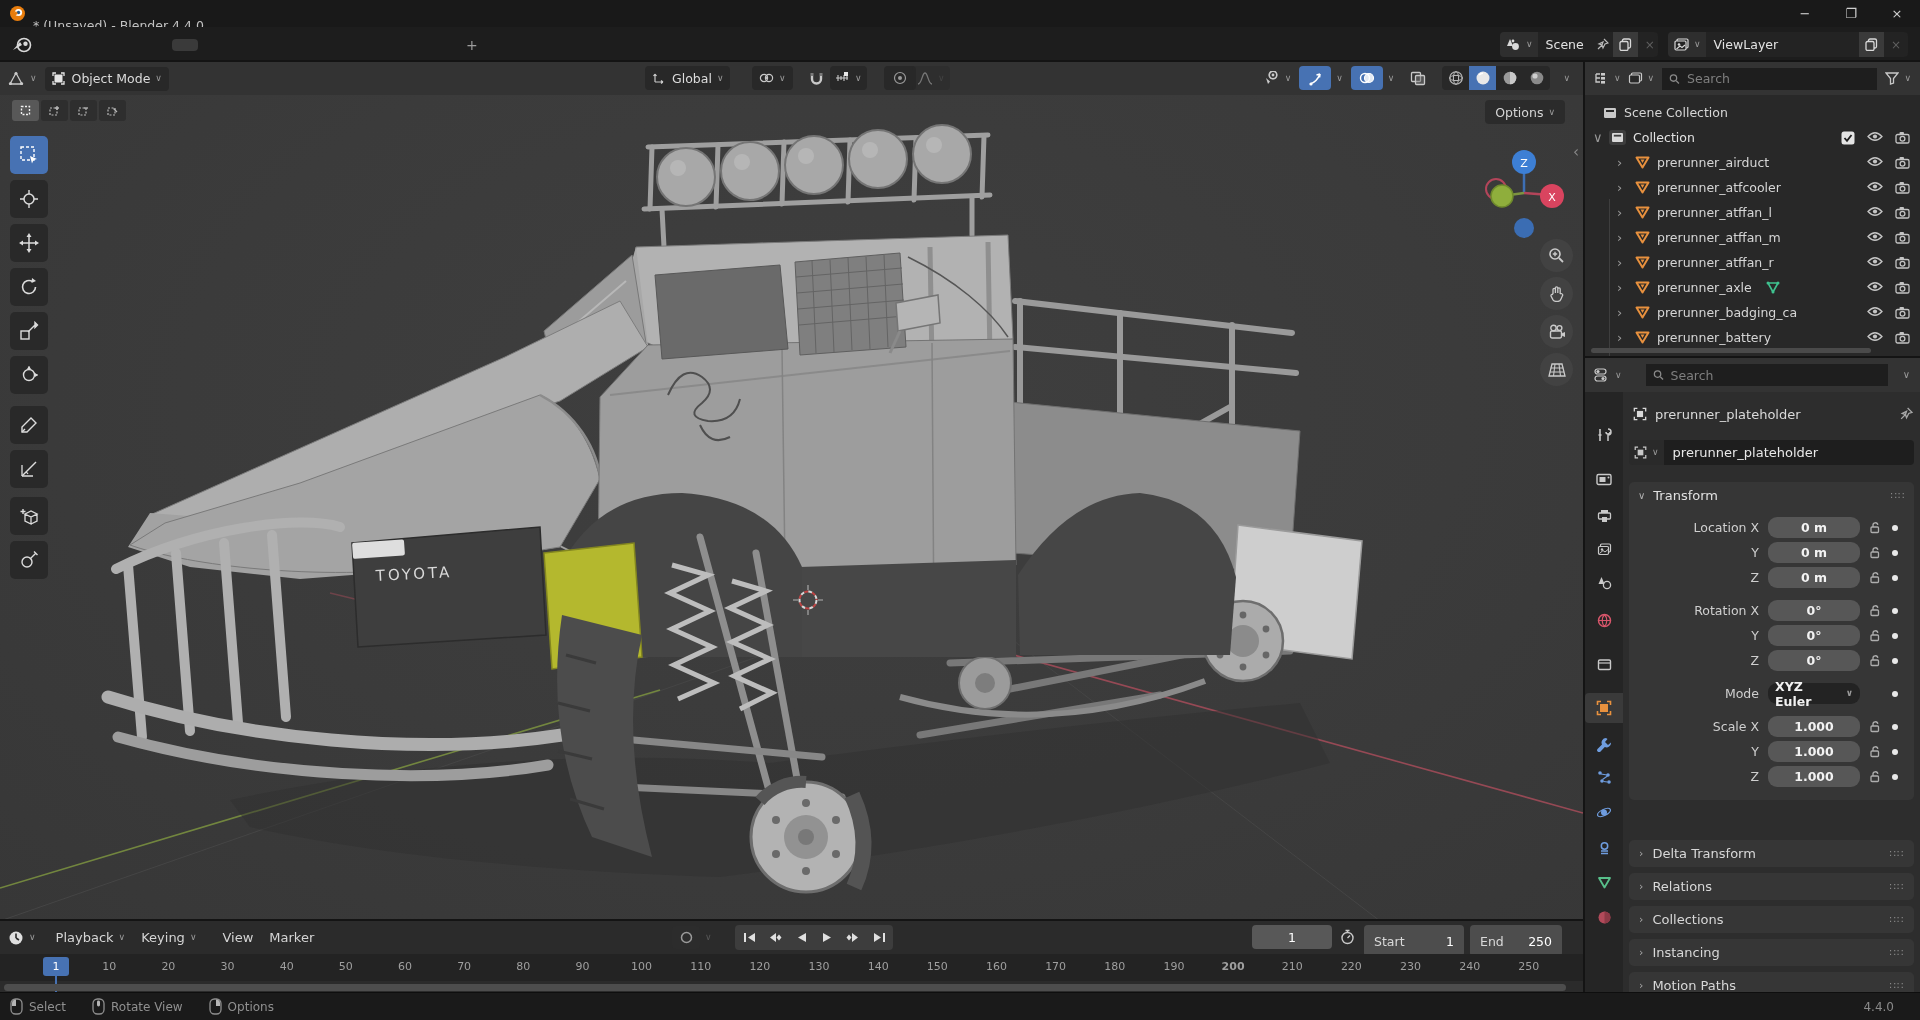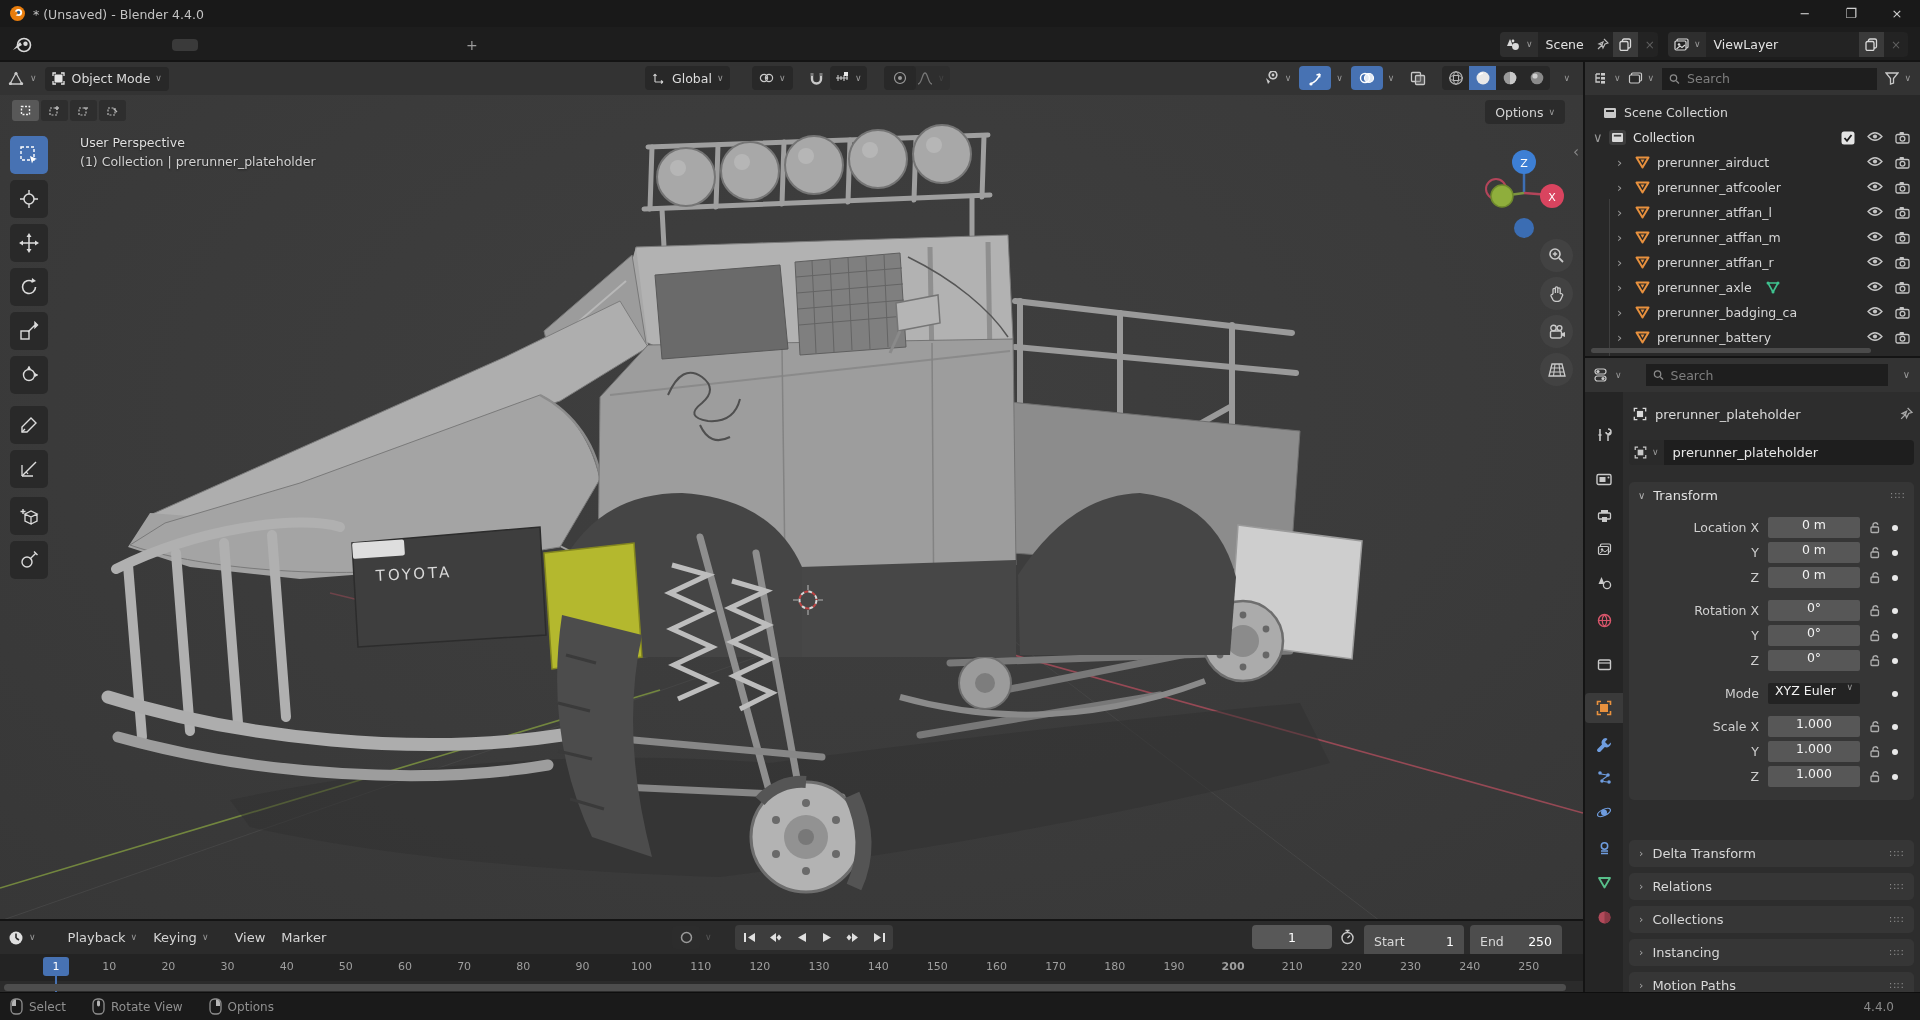--- a/index.html
+++ b/index.html
@@ -79,21 +79,21 @@
   #name-icbox{height:25px;background:#2a2a2a;border-radius:4px 0 0 4px;display:flex;align-items:center;padding:0 5px;}
   #name-field{flex:1;height:25px;background:#1e1e1e;border-radius:0 4px 4px 0;display:flex;align-items:center;padding:0 9px;color:#e8e8e8;font-size:13px;}
   #transform-panel{left:6px;top:90px;width:285px;height:318px;background:#363636;border-radius:5px;}
   .panel-head{display:flex;align-items:center;height:27px;padding:0 9px;color:#e0e0e0;font-size:13px;}
   .panel-head .pchev{color:#b0b0b0;font-size:10px;margin-right:8px;}
   .dots{margin-left:auto;color:#8d8d8d;font-size:10px;letter-spacing:1px;}
   #trows{padding:4px 8px 0 0;}
   .trow{display:flex;align-items:center;height:21px;margin:4px 0;}
   .trow.gap{margin-top:12px;}
   .tlabel{width:130px;text-align:right;padding-right:9px;color:#cfcfcf;font-size:12.5px;}
-  .tfield{width:92px;height:21px;background:#575757;border-radius:2px;display:flex;align-items:flex-start;justify-content:center;color:#f2f2f2;font-size:12.5px;}
+  .tfield{width:92px;height:21px;background:#575757;border-radius:9px;display:flex;align-items:center;justify-content:center;color:#f2f2f2;font-size:12.5px;font-weight:bold;}
   .trow.dropdown .tfield{background:#232323;justify-content:space-between;padding:0 7px;width:78px;}
   .tlock{margin-left:9px;visibility:visible;}
   .trow.dropdown .tlock{visibility:hidden;}
   .kdot{width:6px;height:6px;border-radius:50%;background:#e8e8e8;margin-left:10px;}
   .cpanel{position:absolute;left:6px;width:285px;height:27px;background:#363636;border-radius:5px;display:flex;align-items:center;padding:0 10px;box-sizing:border-box;color:#d8d8d8;font-size:13px;}
   .cpanel .pchev{color:#a8a8a8;font-size:11px;margin-right:9px;}
 
   
   #timeline{left:0;top:921px;width:1583px;height:71px;background:#2b2b2b;overflow:hidden;}
   #tl-header{left:0;top:0;width:1583px;height:33px;}
@@ -121,21 +121,21 @@
 
   <div id="titlebar" class="abs fx">
     <span class="abs" style="left:9px;top:5px;">
       <svg width="17" height="17" viewBox="0 0 17 17">
           <circle cx="8.5" cy="8.5" r="7.5" fill="#e87d0d"></circle>
           <circle cx="9.5" cy="7.5" r="3.6" fill="#fff"></circle>
           <circle cx="9.5" cy="7.5" r="1.7" fill="#265787"></circle>
           <path d="M2 12 L7 6 L9 9 Z" fill="#e87d0d"></path>
         </svg>
     </span>
-    <span id="title-text" class="abs" style="left:24px;top:7px;">* (Unsaved) - Blender 4.4.0</span>
+    <span id="title-text" class="abs" style="left:24px;top:18px;">* (Unsaved) - Blender 4.4.0</span>
     <div class="abs fx" style="right:0;top:0;">
       <span class="winbtn">−</span>
       <span class="winbtn">❐</span>
       <span class="winbtn">×</span>
     </div>
   </div>
 
   <div id="menubar" class="abs fx">
     <span style="margin-left:12px;">
       <svg width="20" height="16" viewBox="0 0 20 16">
@@ -490,24 +490,20 @@
       <path d="M760,706 A55 55 0 0 1 806,687" stroke="#555" stroke-width="12" fill="none"></path>
       <path d="M852,700 Q874,748 854,792" stroke="#545454" stroke-width="16" fill="none"></path>
 
       <g transform="translate(808,505)">
         <circle r="8.5" fill="none" stroke="#d8d8d8" stroke-width="2" stroke-dasharray="4 4"></circle>
         <circle r="8.5" fill="none" stroke="#c04545" stroke-width="2" stroke-dasharray="4 4" stroke-dashoffset="4"></circle>
         <path d="M0,-15 V-10 M0,10 V15 M-15,0 H-10 M10,0 H15" stroke="#8f8f8f" stroke-width="1.6"></path>
       </g>
     </svg>
 
-    <div id="vp-overlay-text" class="abs">
-      <div>User Perspective</div>
-      <div class="l2">(1) Collection | prerunner_plateholder</div>
-    </div>
 
     <div id="options-btn" class="abs">
       <span>Options</span>
         <span class="chev">∨</span>
     </div>
     <span id="gizmo-collapse" class="abs">‹</span>
 
     <svg class="abs" style="left:1478px;top:52px;" width="92" height="92" viewBox="0 0 92 92">
       <line x1="46" y1="46" x2="46" y2="18" stroke="#3d6fb4" stroke-width="2.5"></line>
       <line x1="46" y1="46" x2="72" y2="48" stroke="#b3455a" stroke-width="2.5"></line>
@@ -1275,21 +1271,21 @@
 
   <div id="timeline" class="abs">
     <div id="tl-header" class="abs fx">
       <span class="fx" style="margin-left:8px;">
         <svg width="16" height="16" viewBox="0 0 16 16">
             <circle cx="8" cy="8" r="6.5" fill="#e0e0e0"></circle>
             <path d="M8 8 L8 3.5 M8 8 L11 10" stroke="#2b2b2b" stroke-width="1.6"></path>
           </svg>
         <span class="chev">∨</span>
         </span>
-      <span class="tlmenu" style="margin-left:24px;">
+      <span class="tlmenu" style="margin-left:12px;">
           <span>Playback</span>
           <span class="chev">∨</span>
         </span>
       <span class="tlmenu">
           <span>Keying</span>
           <span class="chev">∨</span>
         </span>
       <span class="tlmenu" style="margin-left:10px;">
           <span>View</span>
         </span>

